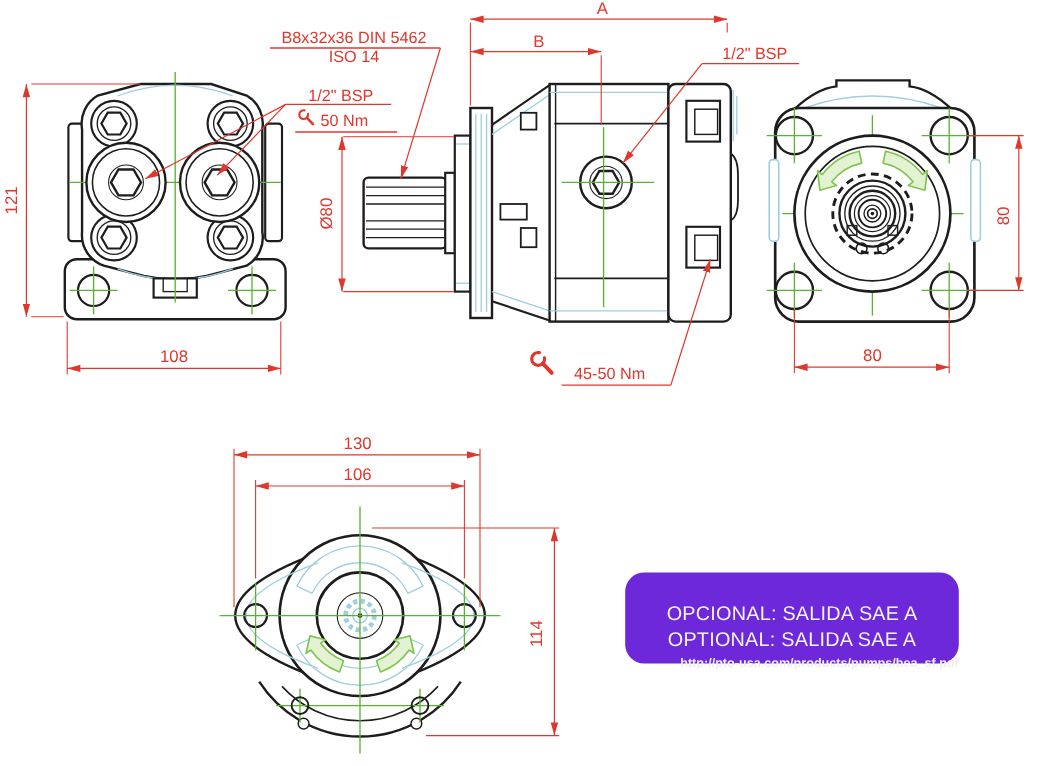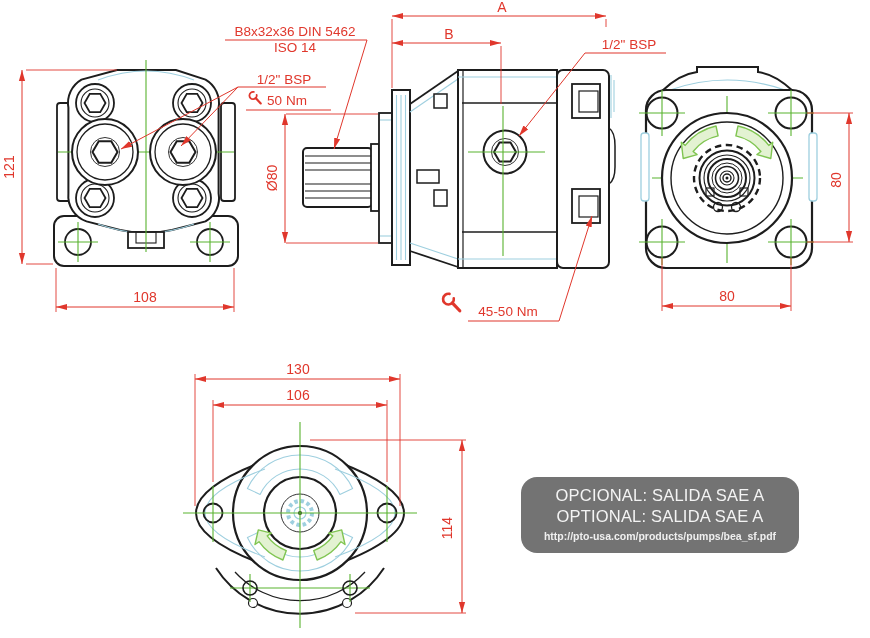--- a/index.html
+++ b/index.html
@@ -8,24 +8,24 @@
   svg text{font-family:"Liberation Sans",sans-serif;fill:#e0372c;font-size:14px;}
   svg text.lbl{font-size:13.5px;}
   .dimline{stroke:#e0372c;stroke-width:1;fill:none;}
   .extline{stroke:#e0372c;stroke-width:0.9;fill:none;}
   .under{stroke:#e0372c;stroke-width:1.1;fill:none;}
   .blk{stroke:#1d1d1d;fill:#ffffff;}
   .blkl{stroke:#1d1d1d;fill:none;}
   .cy{stroke:#9ecfdf;fill:none;stroke-width:1.1;}
   .grn{stroke:#58b32e;stroke-width:1.1;fill:none;}
   .arrowg{fill:#e3f2d2;stroke:#80c552;stroke-width:1.4;stroke-linejoin:round;}
-  #notebox{position:absolute;left:521px;top:477px;width:278px;height:76px;background:#737373;
-           border-radius:16px;color:#f4f4f4;text-align:center;box-sizing:border-box;padding-top:8px;}
+  #notebox{position:absolute;left:521px;top:477px;width:278px;height:76px;background:#6d28d9;
+           border-radius:16px;color:#f4f4f4;text-align:center;box-sizing:border-box;padding-top:25px;}
   #notebox .big{font-size:16.5px;line-height:21px;letter-spacing:0.2px;}
-  #notebox .url{font-size:10.5px;font-weight:bold;color:#efefef;margin-top:3px;}
+  #notebox .url{font-size:10.5px;font-weight:bold;color:#efefef;margin-top:3px;text-align:right;}
 </style>
 </head>
 <body>
 
 <div id="stage">
 <svg width="870" height="638" viewBox="0 0 870 638">
   <defs>
     <marker id="ae" markerWidth="14" markerHeight="9" refX="11" refY="4" orient="auto" markerUnits="userSpaceOnUse">
       <path d="M11,4 L0,7.1 L0,0.9 Z" fill="#e0372c"></path>
     </marker>

